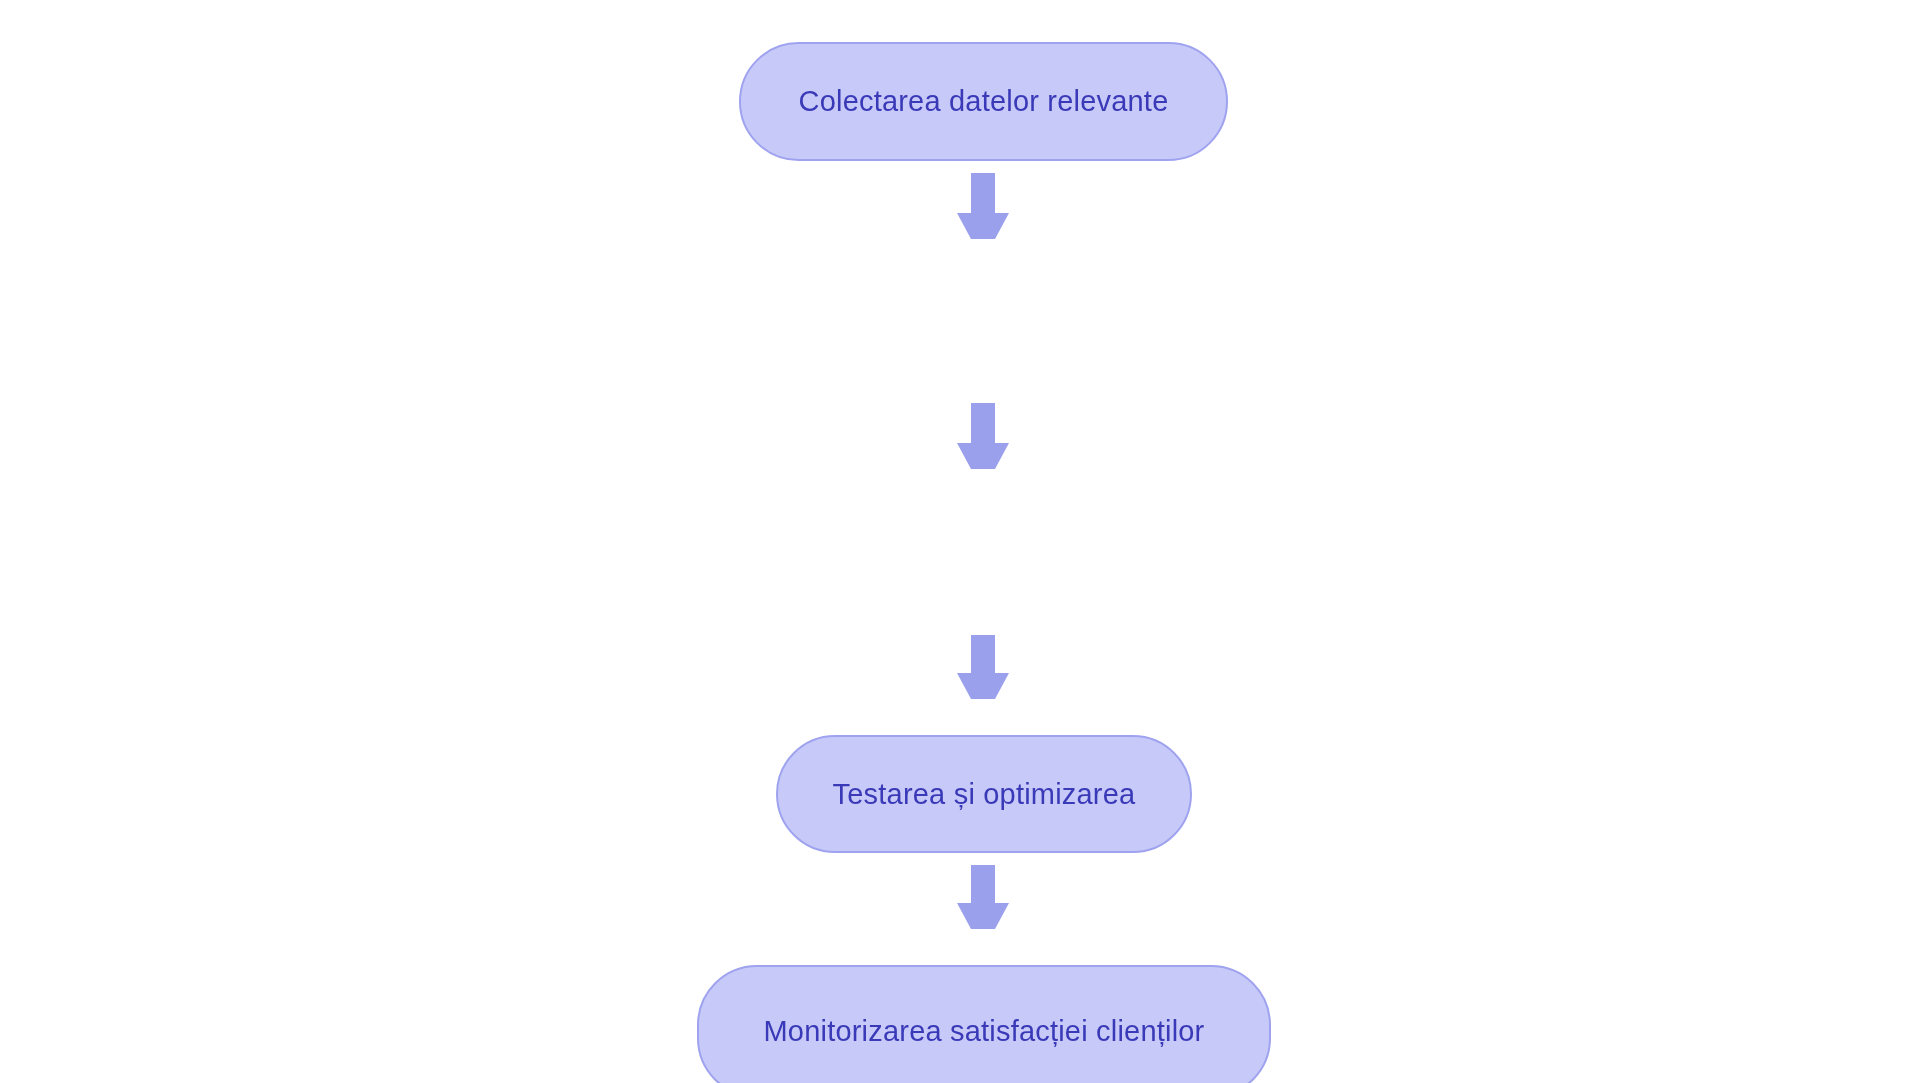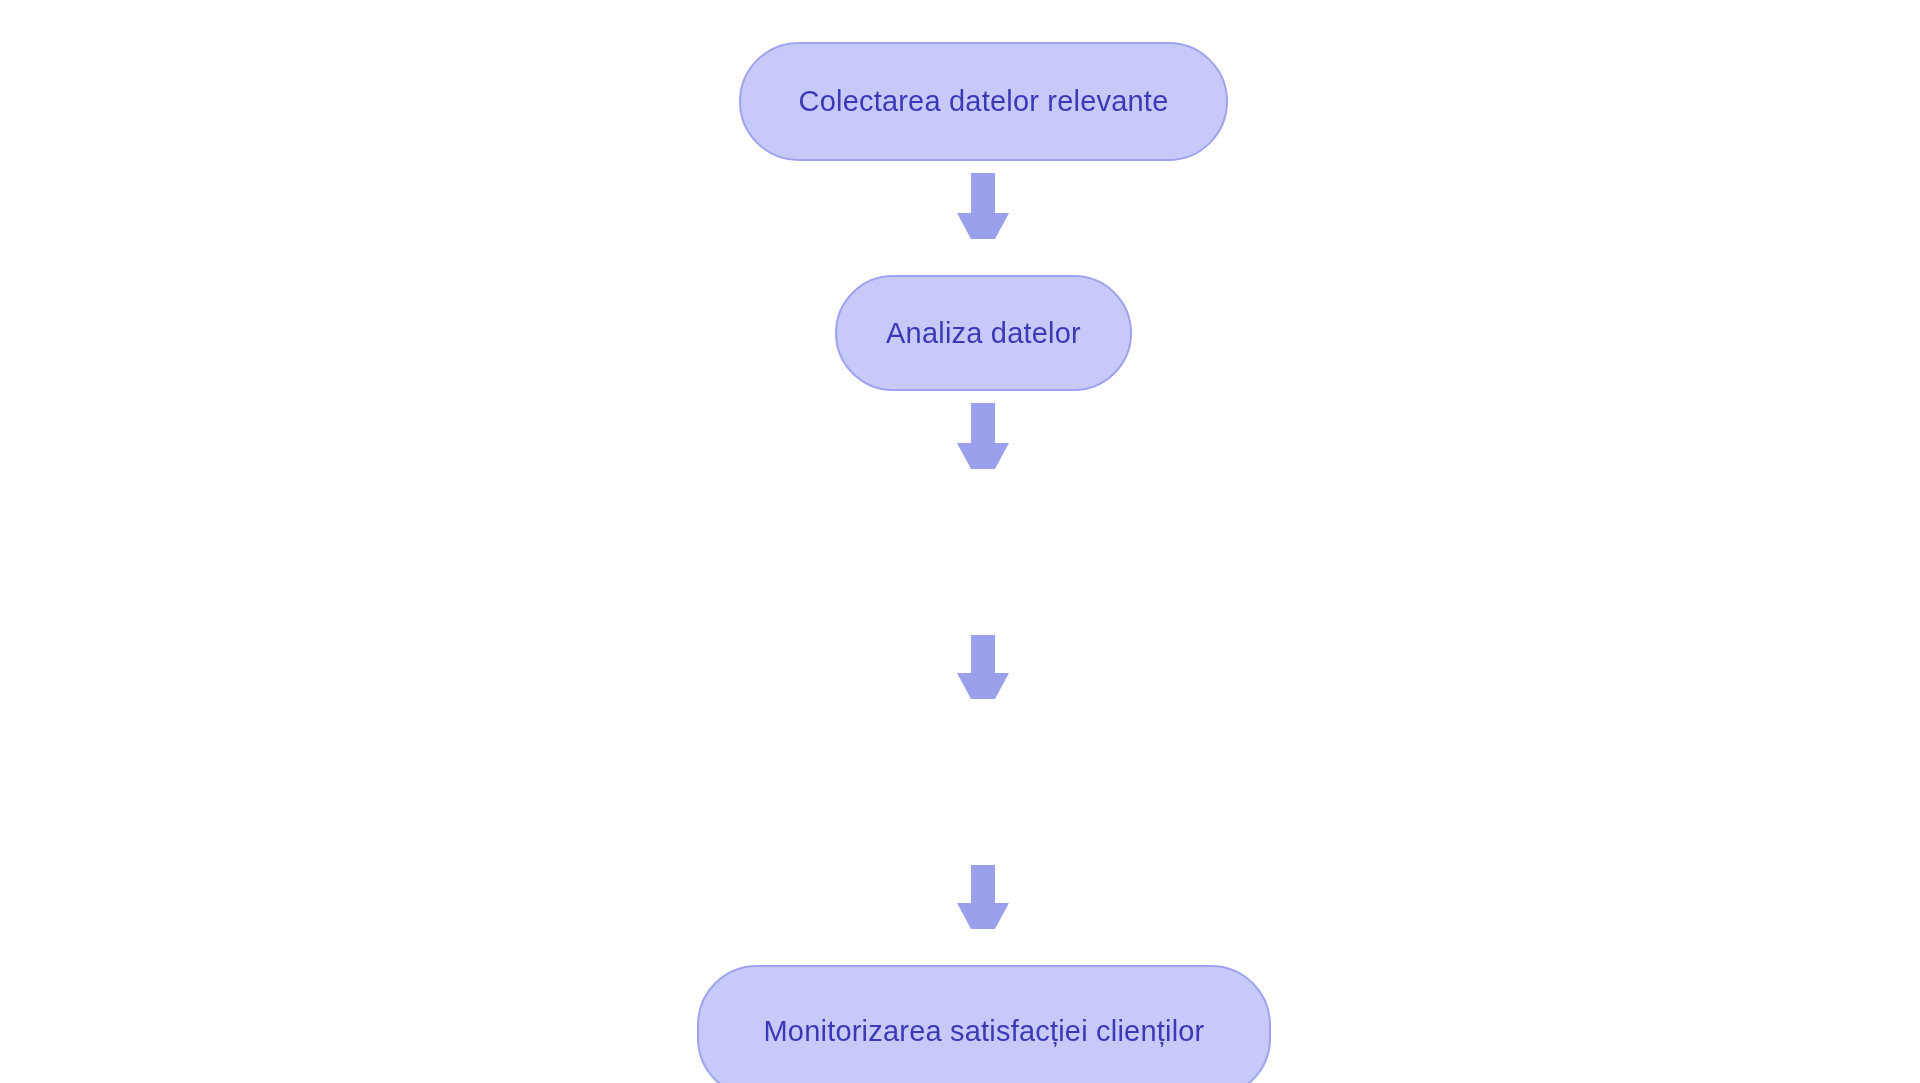--- a/index.html
+++ b/index.html
@@ -72,35 +72,35 @@
 
   <div class="flow-node node-1">
     <span>Colectarea datelor relevante</span>
   </div>
 
   <div class="connector conn-1">
     <div class="line"></div>
     <div class="head"></div>
   </div>
 
-  <div class="flow-node node-2">
-    <span>Analiza datelor</span>
-  </div>
 
   <div class="connector conn-2">
     <div class="line"></div>
     <div class="head"></div>
   </div>
 
 
   <div class="connector conn-3">
     <div class="line"></div>
     <div class="head"></div>
   </div>
 
+  <div class="flow-node node-4">
+    <span>Testarea și optimizarea</span>
+  </div>
 
   <div class="connector conn-4">
     <div class="line"></div>
     <div class="head"></div>
   </div>
 
   <div class="flow-node node-5">
     <span>Monitorizarea satisfacției clienților</span>
   </div>
 

